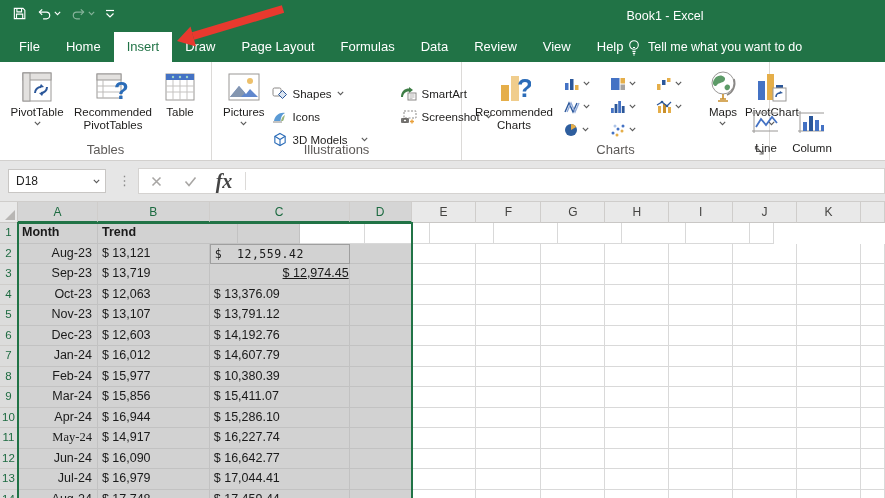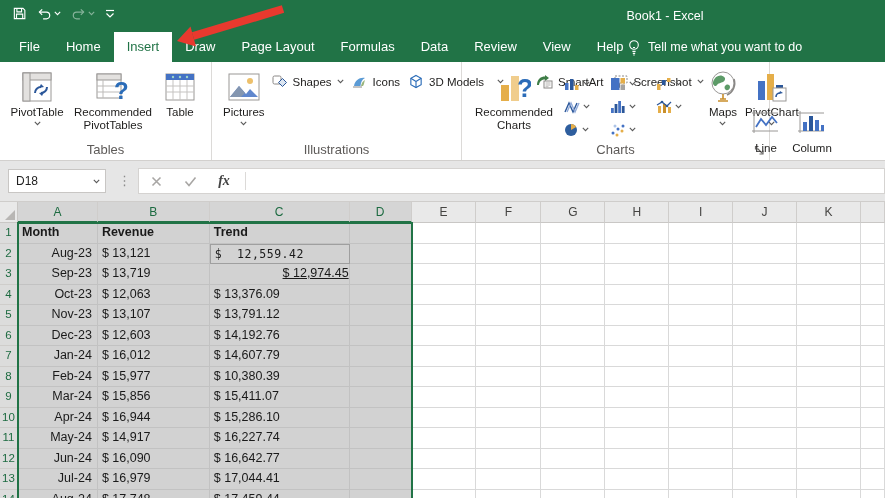--- a/index.html
+++ b/index.html
@@ -30,35 +30,35 @@
   .g3 { left:462px; width:308px; }
   .g4 { left:734px; width:115px;margin-top:36px; }
   .grp-label { position:absolute; bottom:3px; left:0; width:100%; text-align:center; font-size:13px; color:#5d5a58; }
   .grp-body { display:flex; align-items:flex-start; padding-top:4px; }
   .bigbtn { display:flex; flex-direction:column; align-items:center; padding:2px 3px; cursor:pointer; }
   .bicon { height:38px; display:flex; align-items:center; justify-content:center; }
   .blabel { font-size:11.5px; line-height:13px; color:#1e1d1c; text-align:center; white-space:pre-line; }
   .chev { display:inline-flex; color:#5a5a5a; }
   .chev.white { color:#fff; }
   .chev.mt { margin-top:2px; }
-  .smallcol { display:flex; flex-direction:row; margin-top:4px; }
+  .smallcol { display:flex; flex-direction:column; margin-top:16px; }
   .smallbtn { display:flex; align-items:center; gap:5px; height:23px; padding:0 4px; font-size:11.5px; color:#1e1d1c; cursor:pointer; white-space:nowrap; }
   .chartgrid { display:grid; grid-template-columns:repeat(3,46px); grid-auto-rows:23px; margin-top:6px; margin-left:4px; }
   .chartbtn { display:flex; align-items:center; gap:3px; cursor:pointer; padding-left:4px; }
   .launcher { position:absolute; right:4px; bottom:4px; cursor:pointer; }
 
   
   .fxbar { position:absolute; left:0; top:161px; width:885px; height:41px; background:#e6e6e6; border-bottom:1px solid #cfcdcb; }
   .namebox { position:absolute; left:8px; top:8px; width:98px; height:24px; background:#fff; border:1px solid #c8c6c4; display:flex; align-items:center; font-size:12px; color:#222; cursor:pointer; }
   .namebox .val { flex:1; padding-left:7px; }
   .nb-chev { width:18px; display:flex; justify-content:center; }
   .dots { position:absolute; left:118px; top:9px; color:#8a8a8a; font-size:13px; line-height:22px; cursor:col-resize; }
   .fxbox { position:absolute; left:138px; top:7px; right:0; height:26px; background:#fff; border:1px solid #d5d3d1; display:flex; align-items:center; }
   .fxbtn { width:34px; display:flex; justify-content:center; align-items:center; cursor:pointer; }
-  .fxsym { font-family:"Liberation Serif", serif; font-style:italic; font-weight:bold; font-size:14px; color:#444; }
+  .fxsym { font-family:"Liberation Serif", serif; font-style:italic; font-weight:bold; font-size:20px; color:#444; }
   .fdiv { width:1px; height:18px; background:#dcdad8; margin:0 4px; }
   .formula-input { flex:1; height:100%; font-size:12px; color:#222; cursor:text; }
 
   
   .sheet { position:absolute; left:0; top:202px; width:885px; height:296px; background:#fff; overflow:hidden; }
   .gridhead { display:flex; height:21px; }
   .corner { width:18px; height:21px; background:#e9e9e9; border-right:1px solid #c9c7c5; border-bottom:1px solid #c9c7c5; position:relative; cursor:pointer; }
   .corner i { position:absolute; right:2px; bottom:2px; width:0; height:0; border-left:10px solid transparent; border-bottom:10px solid #b8b6b4; }
   .colhead { height:21px; background:#e9e9e9; border-right:1px solid #cfcdcb; border-bottom:1px solid #c9c7c5; text-align:center; font-size:12px; line-height:20px; color:#454442; cursor:pointer; }
   .colhead.selcol { background:#d5d5d5; color:#1d6b41; border-bottom:2px solid var(--green,#217346); }
@@ -510,21 +510,20 @@
         <div class="colhead" style="width: 64px;">G</div>
         <div class="colhead" style="width: 64px;">H</div>
         <div class="colhead" style="width: 64px;">I</div>
         <div class="colhead" style="width: 64px;">J</div>
         <div class="colhead" style="width: 64px;">K</div>
         <div class="colhead" style="width: 24px;"></div>
       </div>
       <div class="gridrow">
         <div class="rowhead">1</div>
         <div class="cell sel hdr la" style="width: 80px;"><span>Month</span></div>
-        <div class="cell sel la hdr" style="width: 112px;"><span>Revenue</span></div>
         <div class="cell sel la hdr" style="width: 140px;"><span>Trend</span></div>
         <div class="cell sel" style="width: 62px;"></div>
         <div class="cell" style="width: 65px;"></div>
         <div class="cell" style="width: 65px;"></div>
         <div class="cell" style="width: 64px;"></div>
         <div class="cell" style="width: 64px;"></div>
         <div class="cell" style="width: 64px;"></div>
         <div class="cell" style="width: 64px;"></div>
         <div class="cell" style="width: 64px;"></div>
         <div class="cell" style="width: 24px;"></div>
@@ -659,21 +658,21 @@
         <div class="cell" style="width: 65px;"></div>
         <div class="cell" style="width: 64px;"></div>
         <div class="cell" style="width: 64px;"></div>
         <div class="cell" style="width: 64px;"></div>
         <div class="cell" style="width: 64px;"></div>
         <div class="cell" style="width: 64px;"></div>
         <div class="cell" style="width: 24px;"></div>
       </div>
       <div class="gridrow">
         <div class="rowhead">11</div>
-        <div class="cell sel ra" style="width: 80px;"><span>May-24</span></div>
+        <div class="cell sel ra" style="width: 80px; font-family: Liberation Serif, serif;"><span>May-24</span></div>
         <div class="cell sel la" style="width: 112px;"><span>$ 14,917</span></div>
         <div class="cell sel la" style="width: 140px;"><span>$ 16,227.74</span></div>
         <div class="cell sel" style="width: 62px;"></div>
         <div class="cell" style="width: 65px;"></div>
         <div class="cell" style="width: 65px;"></div>
         <div class="cell" style="width: 64px;"></div>
         <div class="cell" style="width: 64px;"></div>
         <div class="cell" style="width: 64px;"></div>
         <div class="cell" style="width: 64px;"></div>
         <div class="cell" style="width: 64px;"></div>

